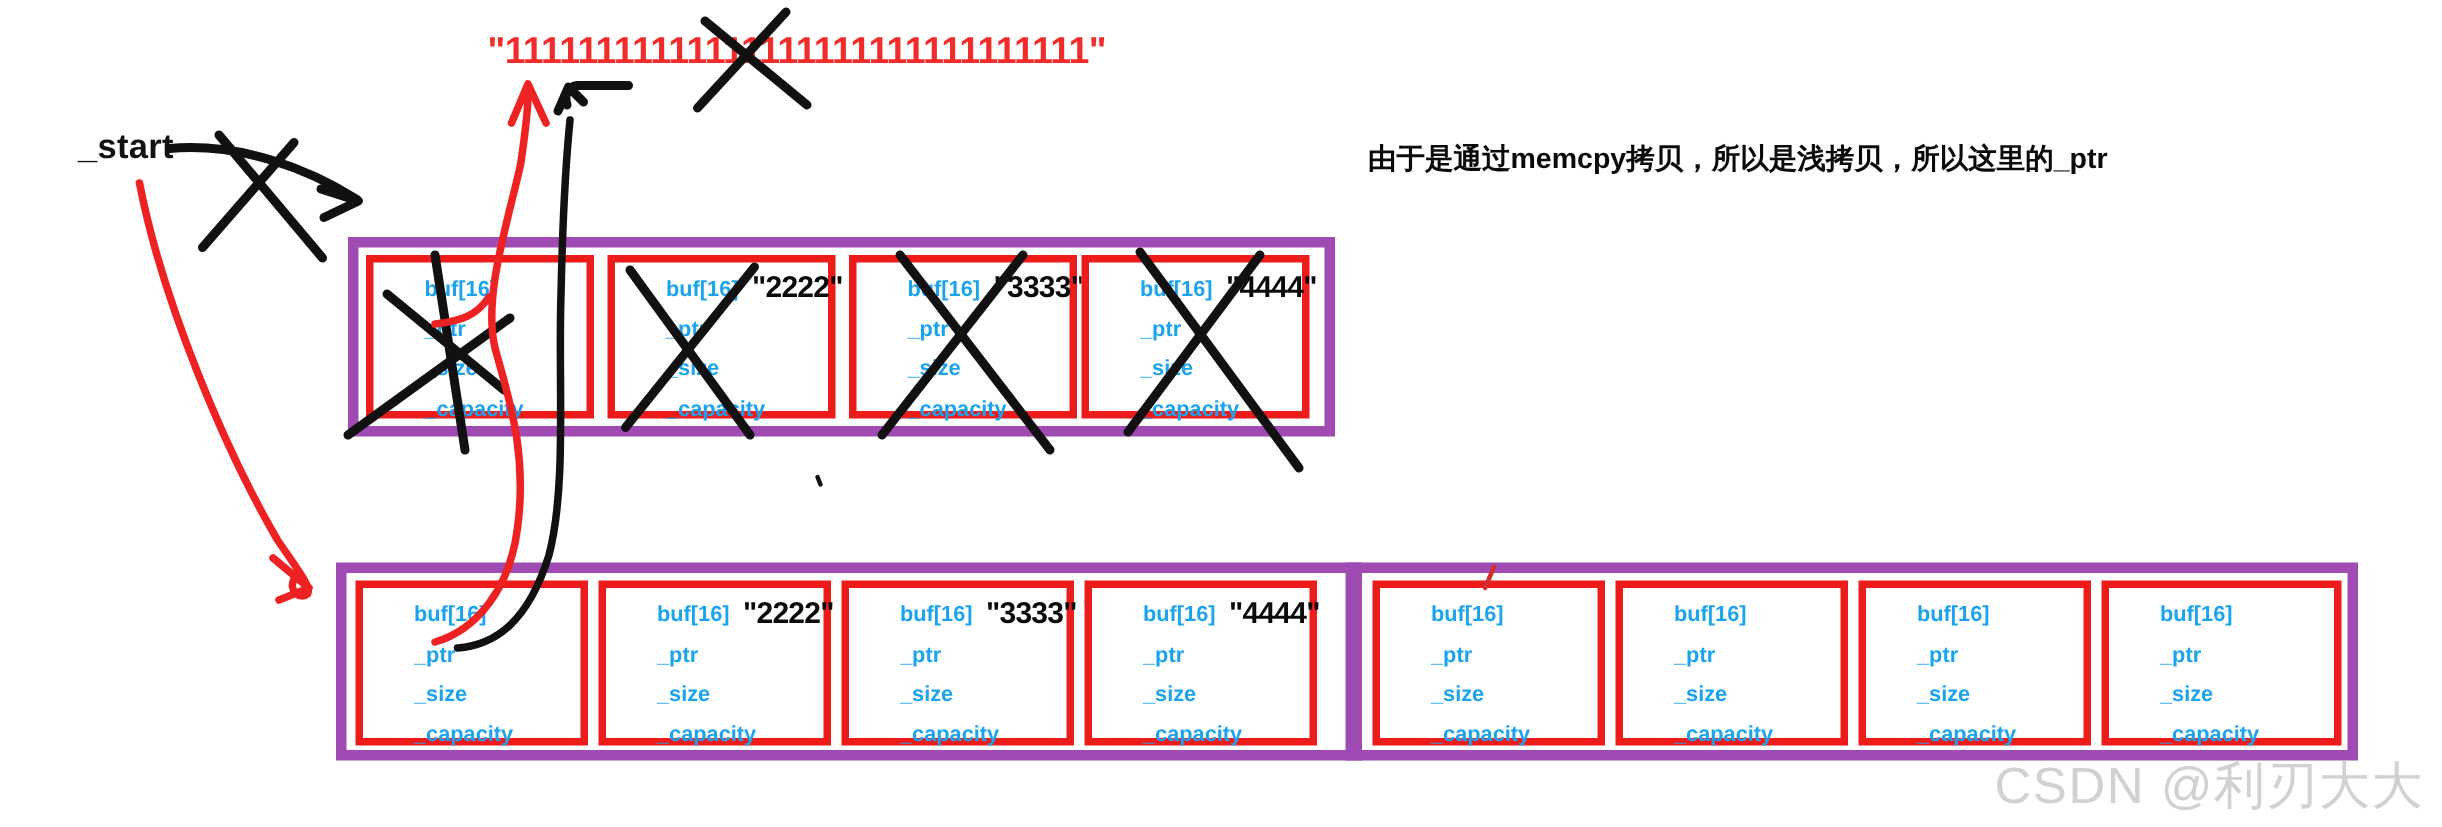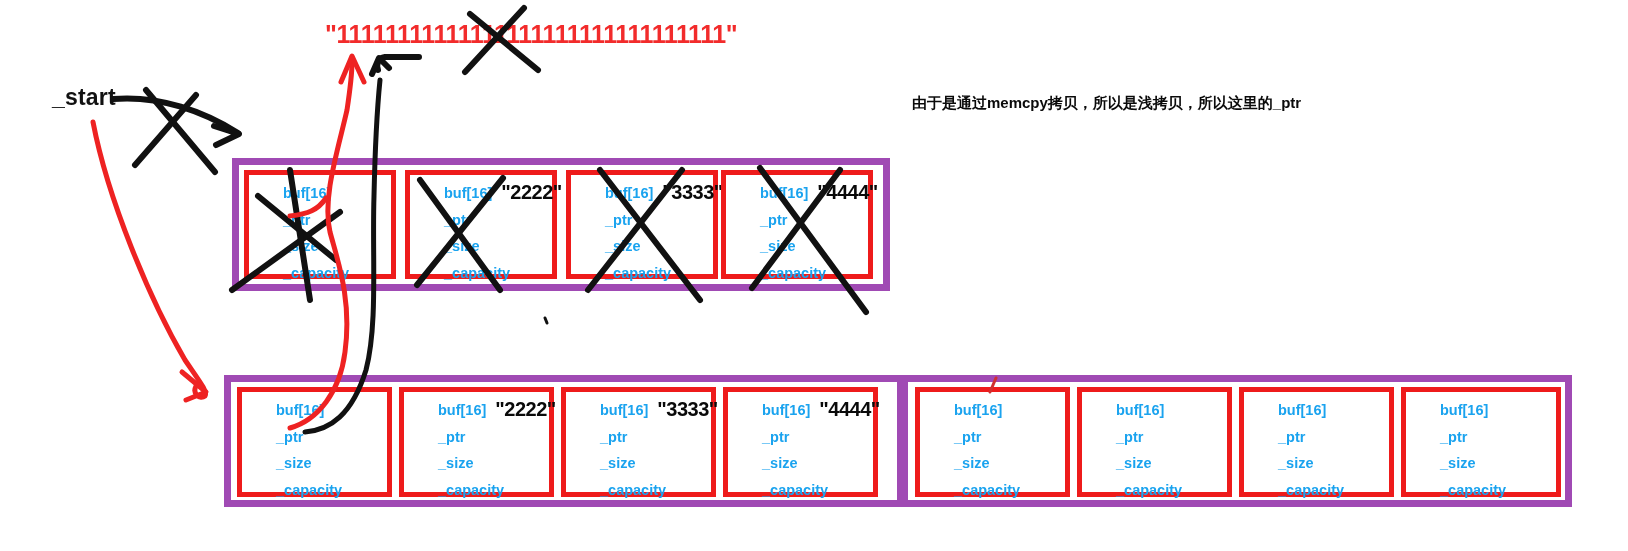--- a/index.html
+++ b/index.html
@@ -48,21 +48,21 @@
     color: #f22b2b;
     letter-spacing: -0.4px;
     white-space: nowrap;
     z-index: 30;
   }
   .note {
     position: absolute;
     left: 912px;
     top: 90px;
     width: 530px;
-    font-size: 15px;
+    font-size: 19px;
     font-weight: bold;
     line-height: 1.75;
     color: #0a0a0a;
     z-index: 30;
   }
   
   .row {
     position: absolute;
     box-sizing: border-box;
     border: 7px solid #a04ab4;
@@ -362,14 +362,15 @@
       <path d="M341 82 L352 56 L364 82"></path>
 
       <path d="M290 216 C308 214 318 210 326 198"></path>
     </g>
 
     <g fill="none" stroke="#d03030" stroke-width="3" stroke-linecap="round">
       <path d="M996 378 L990 392"></path>
     </g>
   </svg>
 
+  <div class="watermark">CSDN @利刃大大</div>
 
 </div>
 
 </body></html>

